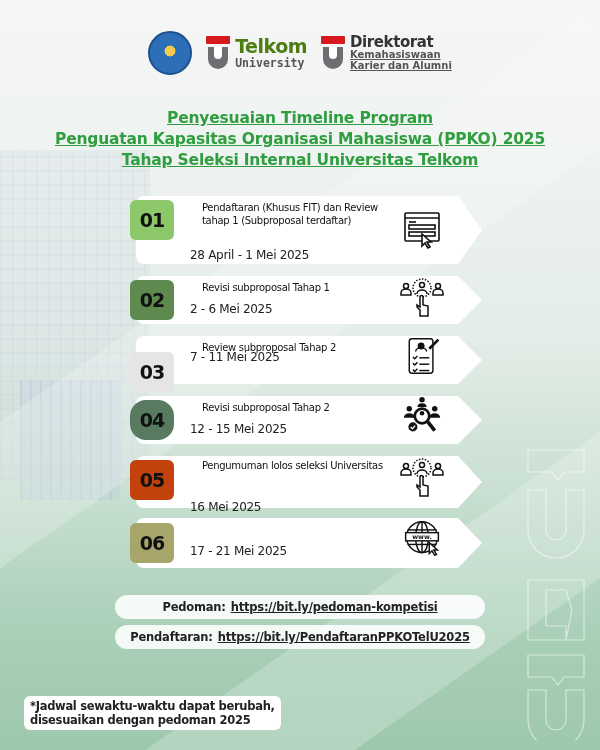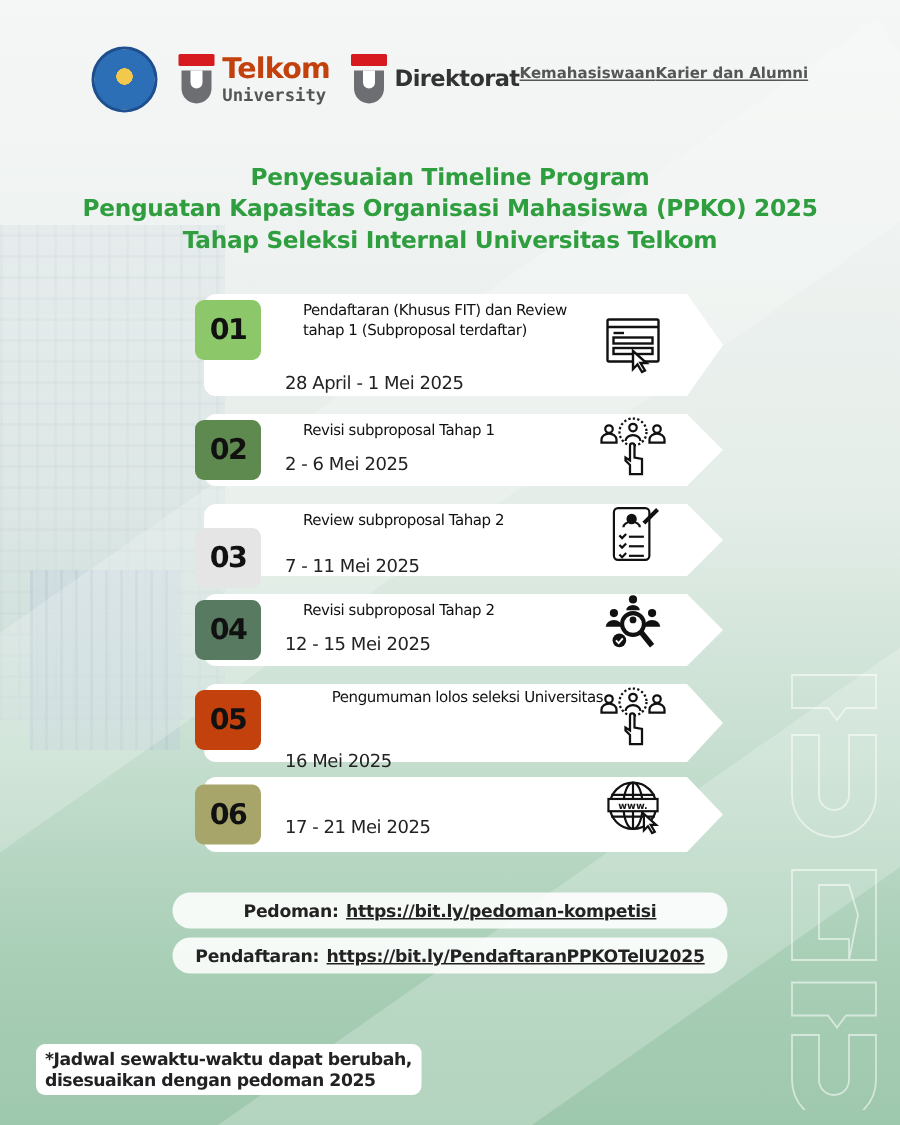--- a/index.html
+++ b/index.html
@@ -42,31 +42,31 @@
     border: 2px solid #1d4f8f; position: relative;
   }
   .logo-tel {
     display: flex; align-items: center; gap: 5px;
   }
   .tel-mark { width: 24px; height: 34px; position: relative; }
   .tel-mark .top { position: absolute; top: 0; left: 0; width: 24px; height: 8px; background: #d71920; border-radius: 1px; }
   .tel-mark .cup { position: absolute; top: 11px; left: 2px; width: 20px; height: 22px; background: #6d6e71; border-radius: 0 0 10px 10px; }
   .tel-mark .cup::after { content: ""; position: absolute; left: 6px; top: 0; width: 8px; height: 12px; background: #fff; border-radius: 0 0 4px 4px; }
   .tel-text { display: flex; flex-direction: column; line-height: 1; }
-  .tel-text .big { font-family: "DejaVu Sans", sans-serif; font-weight: bold; font-size: 19px; color: #c2410c; letter-spacing: -0.5px; }
+  .tel-text .big { font-family: "DejaVu Sans", sans-serif; font-weight: bold; font-size: 19px; color: #4d7c0f; letter-spacing: -0.5px; }
   .tel-text .small { font-family: "DejaVu Sans Mono", monospace; font-weight: bold; font-size: 11.5px; color: #555; margin-top: 2px; }
-  .dir-text { display: flex; flex-direction: row; line-height: 1.05; }
+  .dir-text { display: flex; flex-direction: column; line-height: 1.05; }
   .dir-text .big { font-weight: bold; font-size: 15px; color: #333; letter-spacing: -0.4px; }
   .dir-text .small { font-weight: bold; font-size: 10px; color: #555; text-decoration: underline; }
 
   .title {
     position: absolute; top: 108px; left: 0; width: 600px; text-align: center;
     color: #2e9e3f; font-weight: bold; font-family: "DejaVu Sans", sans-serif;
   }
-  .title div { font-size: 15.5px; line-height: 21px; letter-spacing: -0.2px; }
+  .title div { font-size: 15.5px; line-height: 21px; letter-spacing: -0.2px; text-decoration: underline; }
 
   .timeline { position: absolute; left: 130px; top: 196px; width: 360px; }
   .step { position: absolute; left: 0; width: 360px; }
   .step .card {
     position: absolute; left: 6px; top: 0; height: 100%; width: 346px;
     background: #ffffff;
     clip-path: polygon(0 0, calc(100% - 24px) 0, 100% 50%, calc(100% - 24px) 100%, 0 100%);
     border-radius: 8px;
   }
   .step .num {
@@ -177,59 +177,59 @@
       <circle cx="22" cy="7" r="2.5"></circle>
         <path d="M17 16 a5 4 0 0 1 10 0"></path>
       <path d="M20 38 v-6 l-3 -3 v-2 l3 2 v-10 a1.5 1.5 0 0 1 3 0 v8 l5 1 v10 z" fill="#fff"></path>
     </svg>
   </div>
 
   <div class="step" style="top:140px; height:48px;">
     <div class="card"></div>
     <div class="num" style="top:16px; background:#e5e5e5;">03</div>
     <div class="label" style="top:6px;">Review subproposal Tahap 2</div>
-    <div class="date" style="top:34px;">7 - 11 Mei 2025</div>
+    <div class="date" style="top:14px;">7 - 11 Mei 2025</div>
     <svg class="icon" style="top:0;" viewBox="0 0 44 44" fill="none" stroke="#111" stroke-width="1.6">
       <rect x="8" y="3" width="26" height="38" rx="3"></rect>
       <circle cx="21" cy="11" r="3" fill="#111"></circle>
       <path d="M15 17 a6 4 0 0 1 12 0"></path>
       <path d="M12 23 l2 2 l3 -3"></path>
         <line x1="19" y1="24" x2="30" y2="24"></line>
       <path d="M12 30 l2 2 l3 -3"></path>
         <line x1="19" y1="31" x2="30" y2="31"></line>
       <path d="M12 37 l2 2 l3 -3"></path>
         <line x1="19" y1="38" x2="30" y2="38"></line>
       <line x1="30" y1="14" x2="40" y2="4" stroke-width="3"></line>
     </svg>
   </div>
 
   <div class="step" style="top:200px; height:48px;">
     <div class="card"></div>
-    <div class="num" style="top:4px; background:#587a60;">04</div>
+    <div class="num" style="top:4px; background:#587a60;border-radius:16px;">04</div>
     <div class="label" style="top:6px;">Revisi subproposal Tahap 2</div>
     <div class="date" style="top:26px;">12 - 15 Mei 2025</div>
     <svg class="icon" style="top:0;" viewBox="0 0 44 44" fill="#111">
       <circle cx="22" cy="4" r="3"></circle>
         <path d="M17 12 a5 4 0 0 1 10 0 z"></path>
       <circle cx="8" cy="14" r="3"></circle>
         <path d="M2 24 a6 5 0 0 1 12 0 z"></path>
       <circle cx="36" cy="14" r="3"></circle>
         <path d="M30 24 a6 5 0 0 1 12 0 z"></path>
       <circle cx="22" cy="22" r="8" fill="none" stroke="#111" stroke-width="3"></circle>
       <circle cx="22" cy="19" r="2.5"></circle>
       <line x1="28" y1="28" x2="36" y2="38" stroke="#111" stroke-width="4"></line>
       <circle cx="12" cy="34" r="5"></circle>
       <path d="M9.5 34 l2 2 l3 -3.5" stroke="#fff" stroke-width="1.4" fill="none"></path>
     </svg>
   </div>
 
   <div class="step" style="top:260px; height:52px;">
     <div class="card"></div>
     <div class="num" style="top:4px; background:#c2410c;">05</div>
-    <div class="label" style="top:4px;text-align:right;">Pengumuman lolos seleksi Universitas</div>
+    <div class="label" style="top:4px;">Pengumuman lolos seleksi Universitas</div>
     <div class="date" style="top:44px;">16 Mei 2025</div>
     <svg class="icon" style="top:2px;" viewBox="0 0 44 40" fill="none" stroke="#111" stroke-width="1.5">
       <circle cx="6" cy="8" r="2.5"></circle>
         <path d="M1 17 v-2 a5 4 0 0 1 10 0 v2 z"></path>
       <circle cx="38" cy="8" r="2.5"></circle>
         <path d="M33 17 v-2 a5 4 0 0 1 10 0 v2 z"></path>
       <circle cx="22" cy="10" r="9" stroke-dasharray="1.5 1.5"></circle>
       <circle cx="22" cy="7" r="2.5"></circle>
         <path d="M17 16 a5 4 0 0 1 10 0"></path>
       <path d="M20 38 v-6 l-3 -3 v-2 l3 2 v-10 a1.5 1.5 0 0 1 3 0 v8 l5 1 v10 z" fill="#fff"></path>

